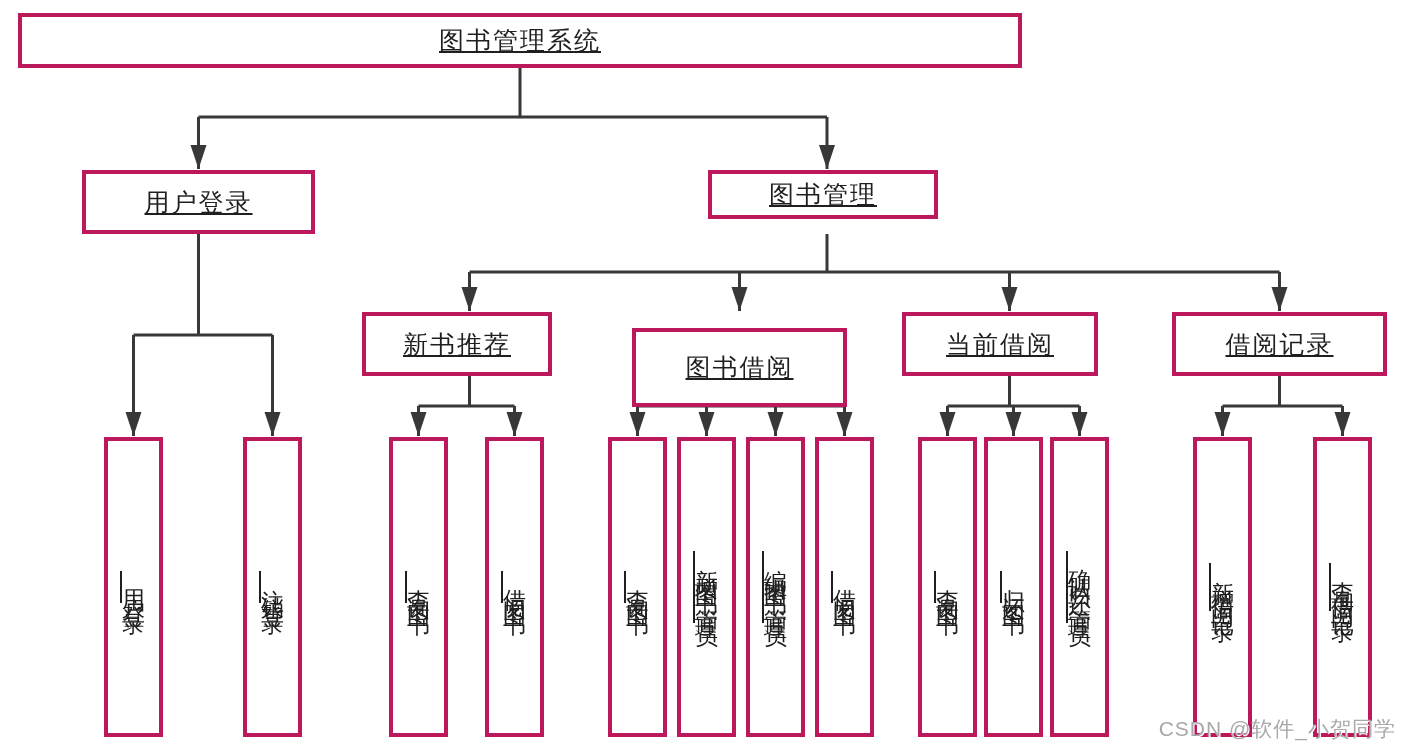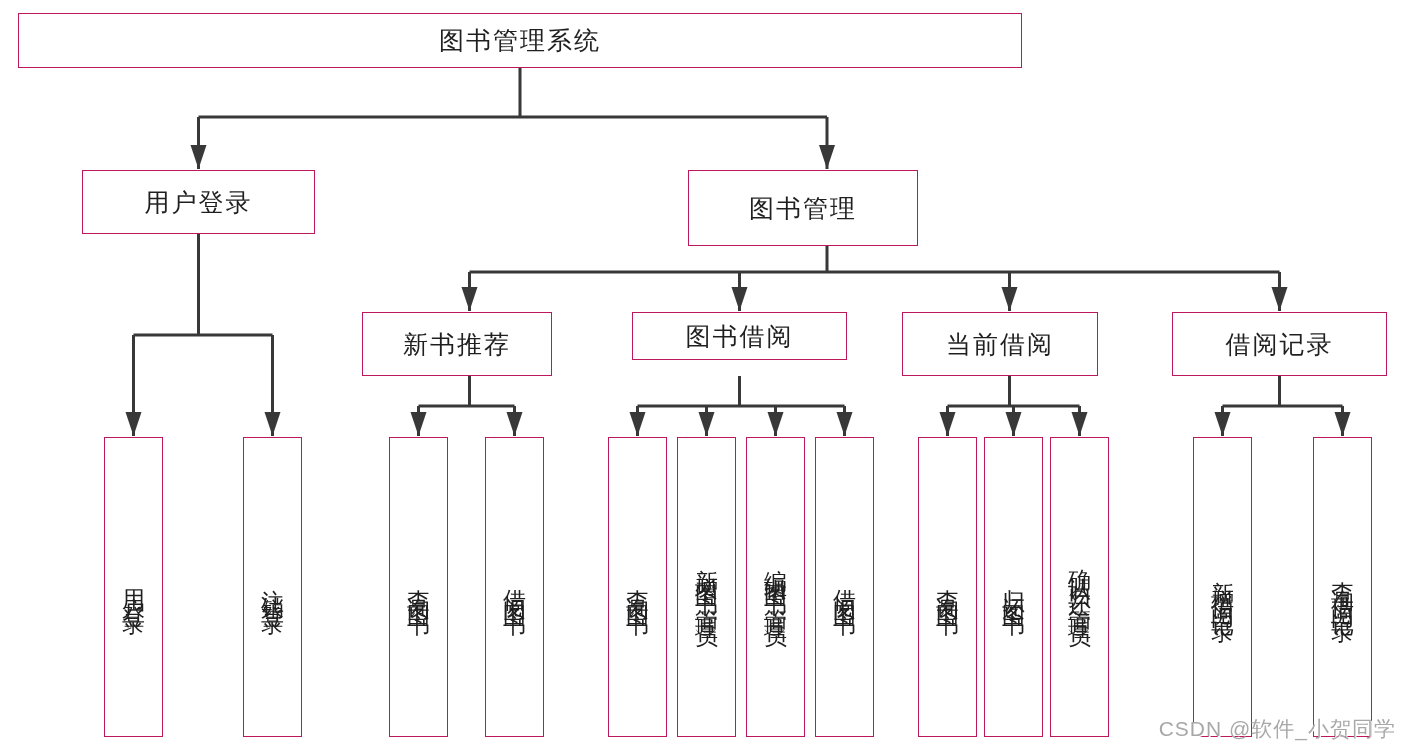--- a/index.html
+++ b/index.html
@@ -8,25 +8,26 @@
     width:1405px;height:747px;
     background:#ffffff;
     font-family:"Liberation Sans","DejaVu Sans",sans-serif;
     overflow:hidden;
   }
   .lines{position:absolute;left:0;top:0;width:1405px;height:747px;}
   .node{
     position:absolute;
     box-sizing:border-box;
     background:#ffffff;
-    border:1px solid #be185d;
+    border:4px solid #be185d;
     display:flex;
     align-items:center;
     justify-content:center;
     color:#1f1f1f;
+    text-decoration:underline;
   }
   .h-node span{
     font-size:25px;
     letter-spacing:2px;
     white-space:nowrap;
   }
   .v-node span{
     writing-mode:vertical-rl;
     font-size:23px;
     letter-spacing:8px;
@@ -91,28 +92,28 @@
     </g>
   </svg>
 
   <div class="node h-node" style="left:18px;top:13px;width:1004px;height:55px">
     <span>图书管理系统</span>
   </div>
 
   <div class="node h-node" style="left:82px;top:170px;width:233px;height:64px">
     <span>用户登录</span>
   </div>
-  <div class="node h-node" style="left:688px;top:170px;width:230px;height:76px">
+  <div class="node h-node" style="left:708px;top:170px;width:230px;height:49px">
     <span>图书管理</span>
   </div>
 
   <div class="node h-node" style="left:362px;top:312px;width:190px;height:64px">
     <span>新书推荐</span>
   </div>
-  <div class="node h-node" style="left:632px;top:312px;width:215px;height:48px">
+  <div class="node h-node" style="left:632px;top:328px;width:215px;height:79px">
     <span>图书借阅</span>
   </div>
   <div class="node h-node" style="left:902px;top:312px;width:196px;height:64px">
     <span>当前借阅</span>
   </div>
   <div class="node h-node" style="left:1172px;top:312px;width:215px;height:64px">
     <span>借阅记录</span>
   </div>
 
   <div class="node v-node" style="left:104px;top:437px;width:59px;height:300px">

